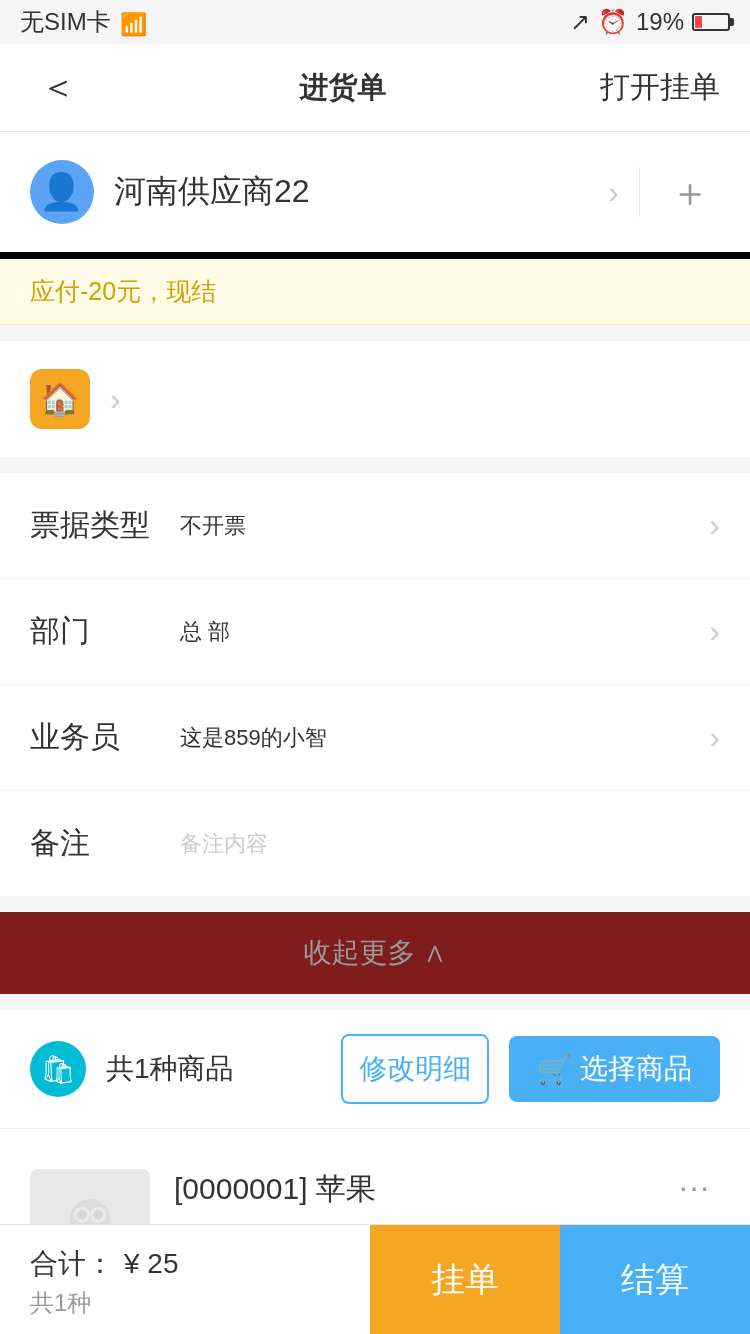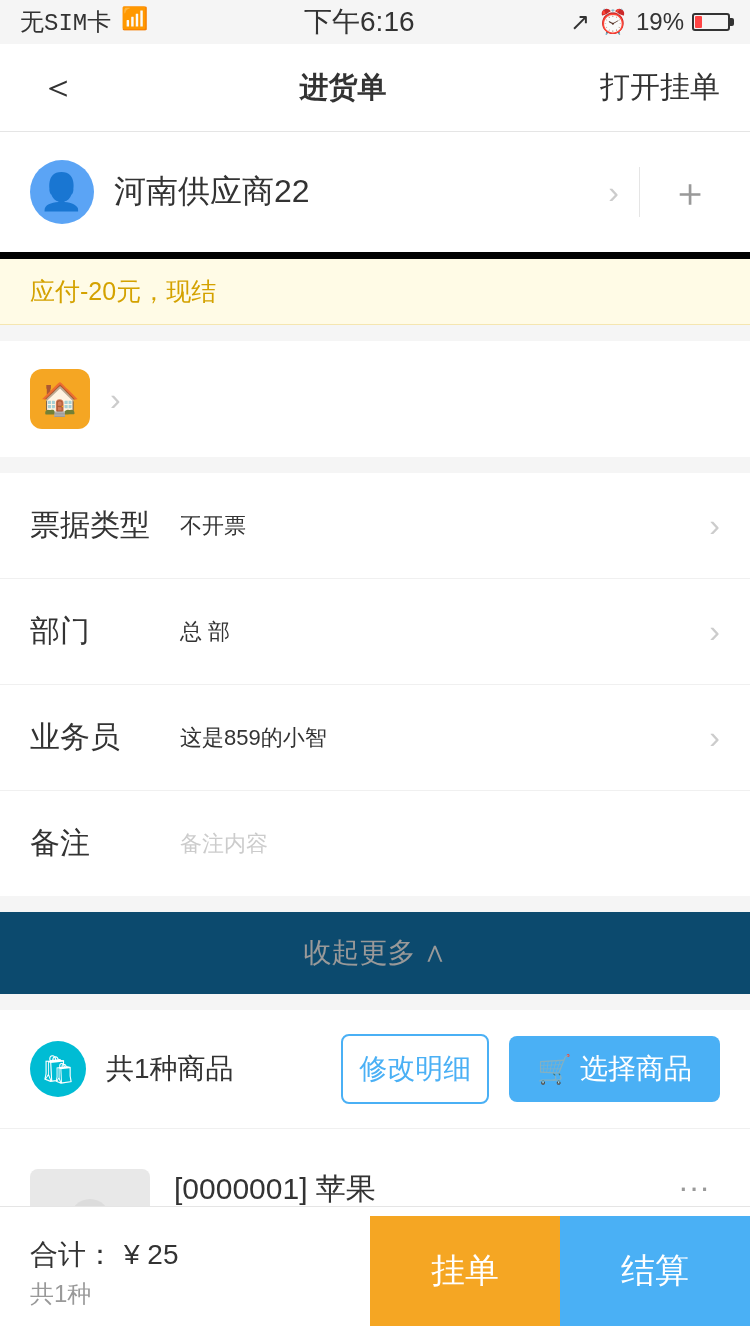--- a/index.html
+++ b/index.html
@@ -18,21 +18,21 @@
       width: 750px;
       height: 44px;
       background: #f5f5f5;
       display: flex;
       align-items: center;
       justify-content: space-between;
       padding: 0 20px;
       font-size: 24px;
       color: #333;
     }
-    .status-left { display: flex; align-items: flex-start; gap: 10px; font-family: Liberation Mono, monospace; }
+    .status-left { display: flex; align-items: flex-end; gap: 10px; }
     .status-center { font-size: 28px; font-weight: 500; }
     .status-right { display: flex; align-items: center; gap: 8px; font-size: 24px; }
     .battery {
       width: 38px; height: 18px;
       border: 2px solid #333;
       border-radius: 3px;
       position: relative;
       display: inline-flex;
       align-items: center;
     }
@@ -198,21 +198,21 @@
       font-size: 22px;
       color: #333;
       padding-left: 20px;
     }
     .form-value.placeholder {
       color: #ccc;
     }
 
     
     .collapse-bar {
-      background: #0c4a6e;
+      background: #7f1d1d;
       text-align: center;
       padding: 22px;
       font-size: 28px;
       color: #999;
       cursor: pointer;
     }
 
     
     .product-header {
       background: #fff;
@@ -307,21 +307,21 @@
       font-size: 32px;
       cursor: pointer;
       padding: 0 10px;
     }
 
     
     .bottom-bar {
       position: fixed;
       bottom: 0;
       width: 750px;
-      height: 128px;
+      height: 110px;
       background: #fff;
       display: flex;
       align-items: center;
       border-top: 1px solid #e5e5e5;
     }
     .total-section {
       flex: 1;
       padding: 0 30px;
     }
     .total-amount {
@@ -369,21 +369,20 @@
     .wifi-icon { font-size: 22px; }
   </style>
 </head>
 <body>
 
 <div class="status-bar">
   <div class="status-left">
     <span>无SIM卡</span>
     <span class="wifi-icon">📶</span>
   </div>
-  <div class="status-center">下午6:16</div>
   <div class="status-right">
     <span>↗</span>
     <span>⏰</span>
     <span>19%</span>
     <div class="battery">
       <div class="battery-fill"></div>
     </div>
   </div>
 </div>
 

